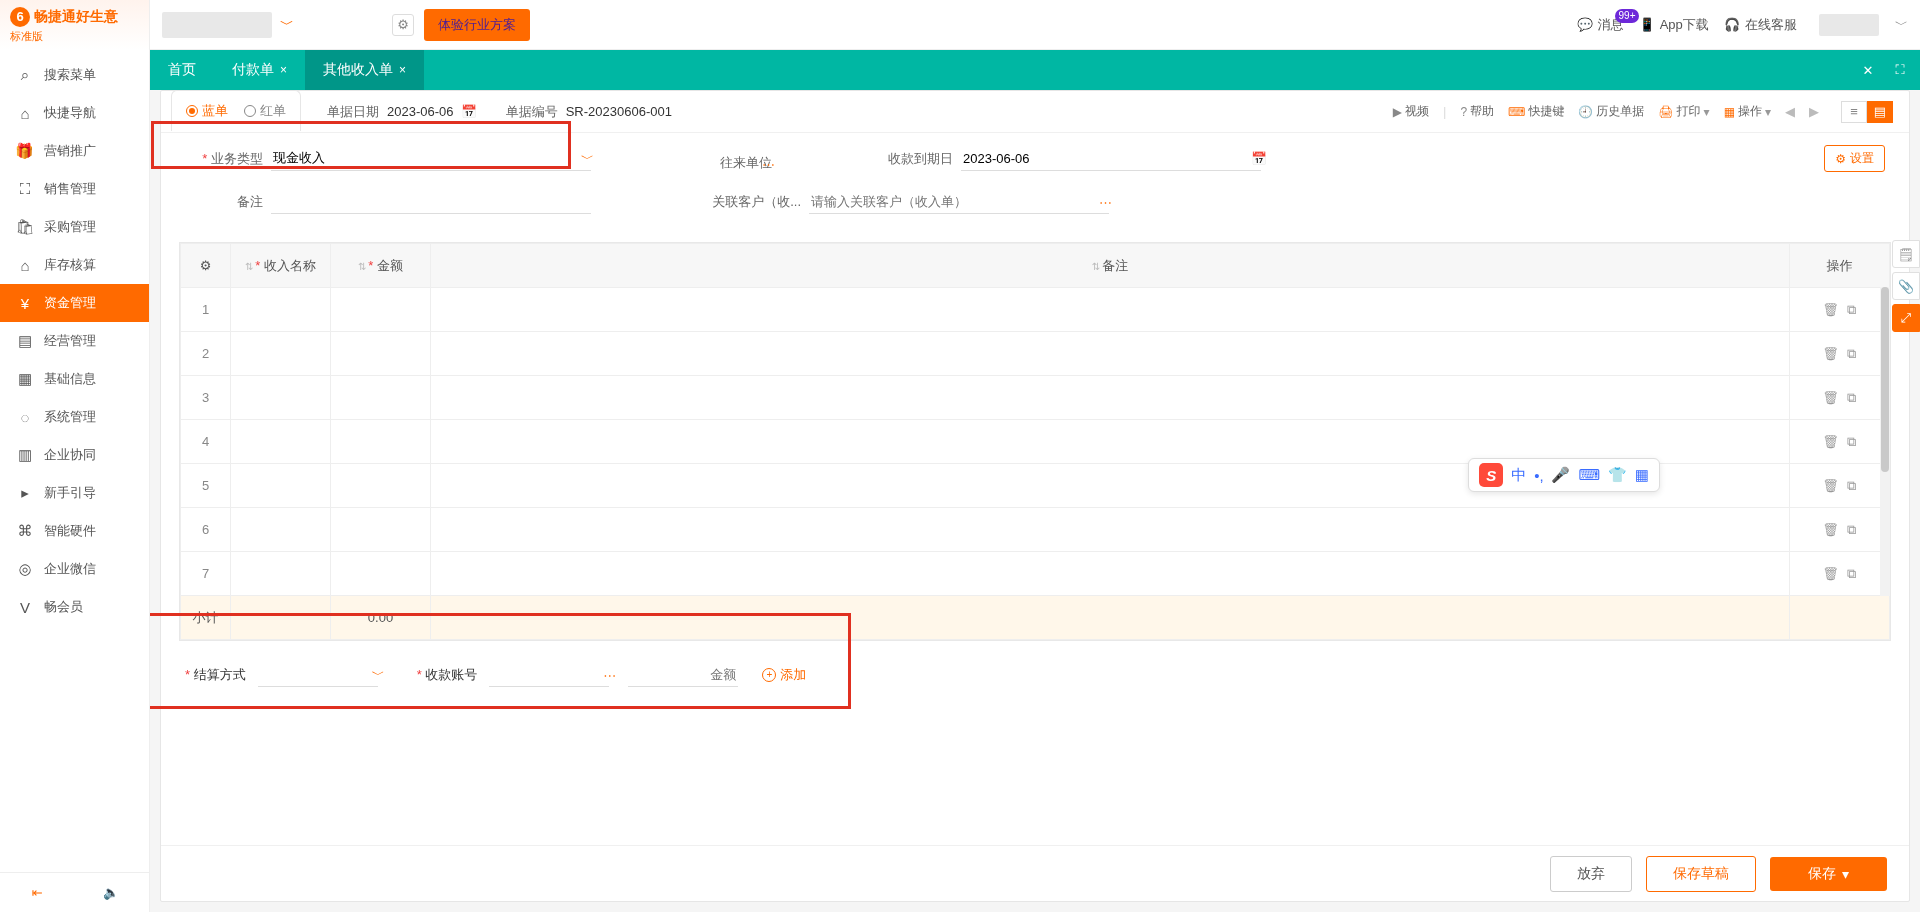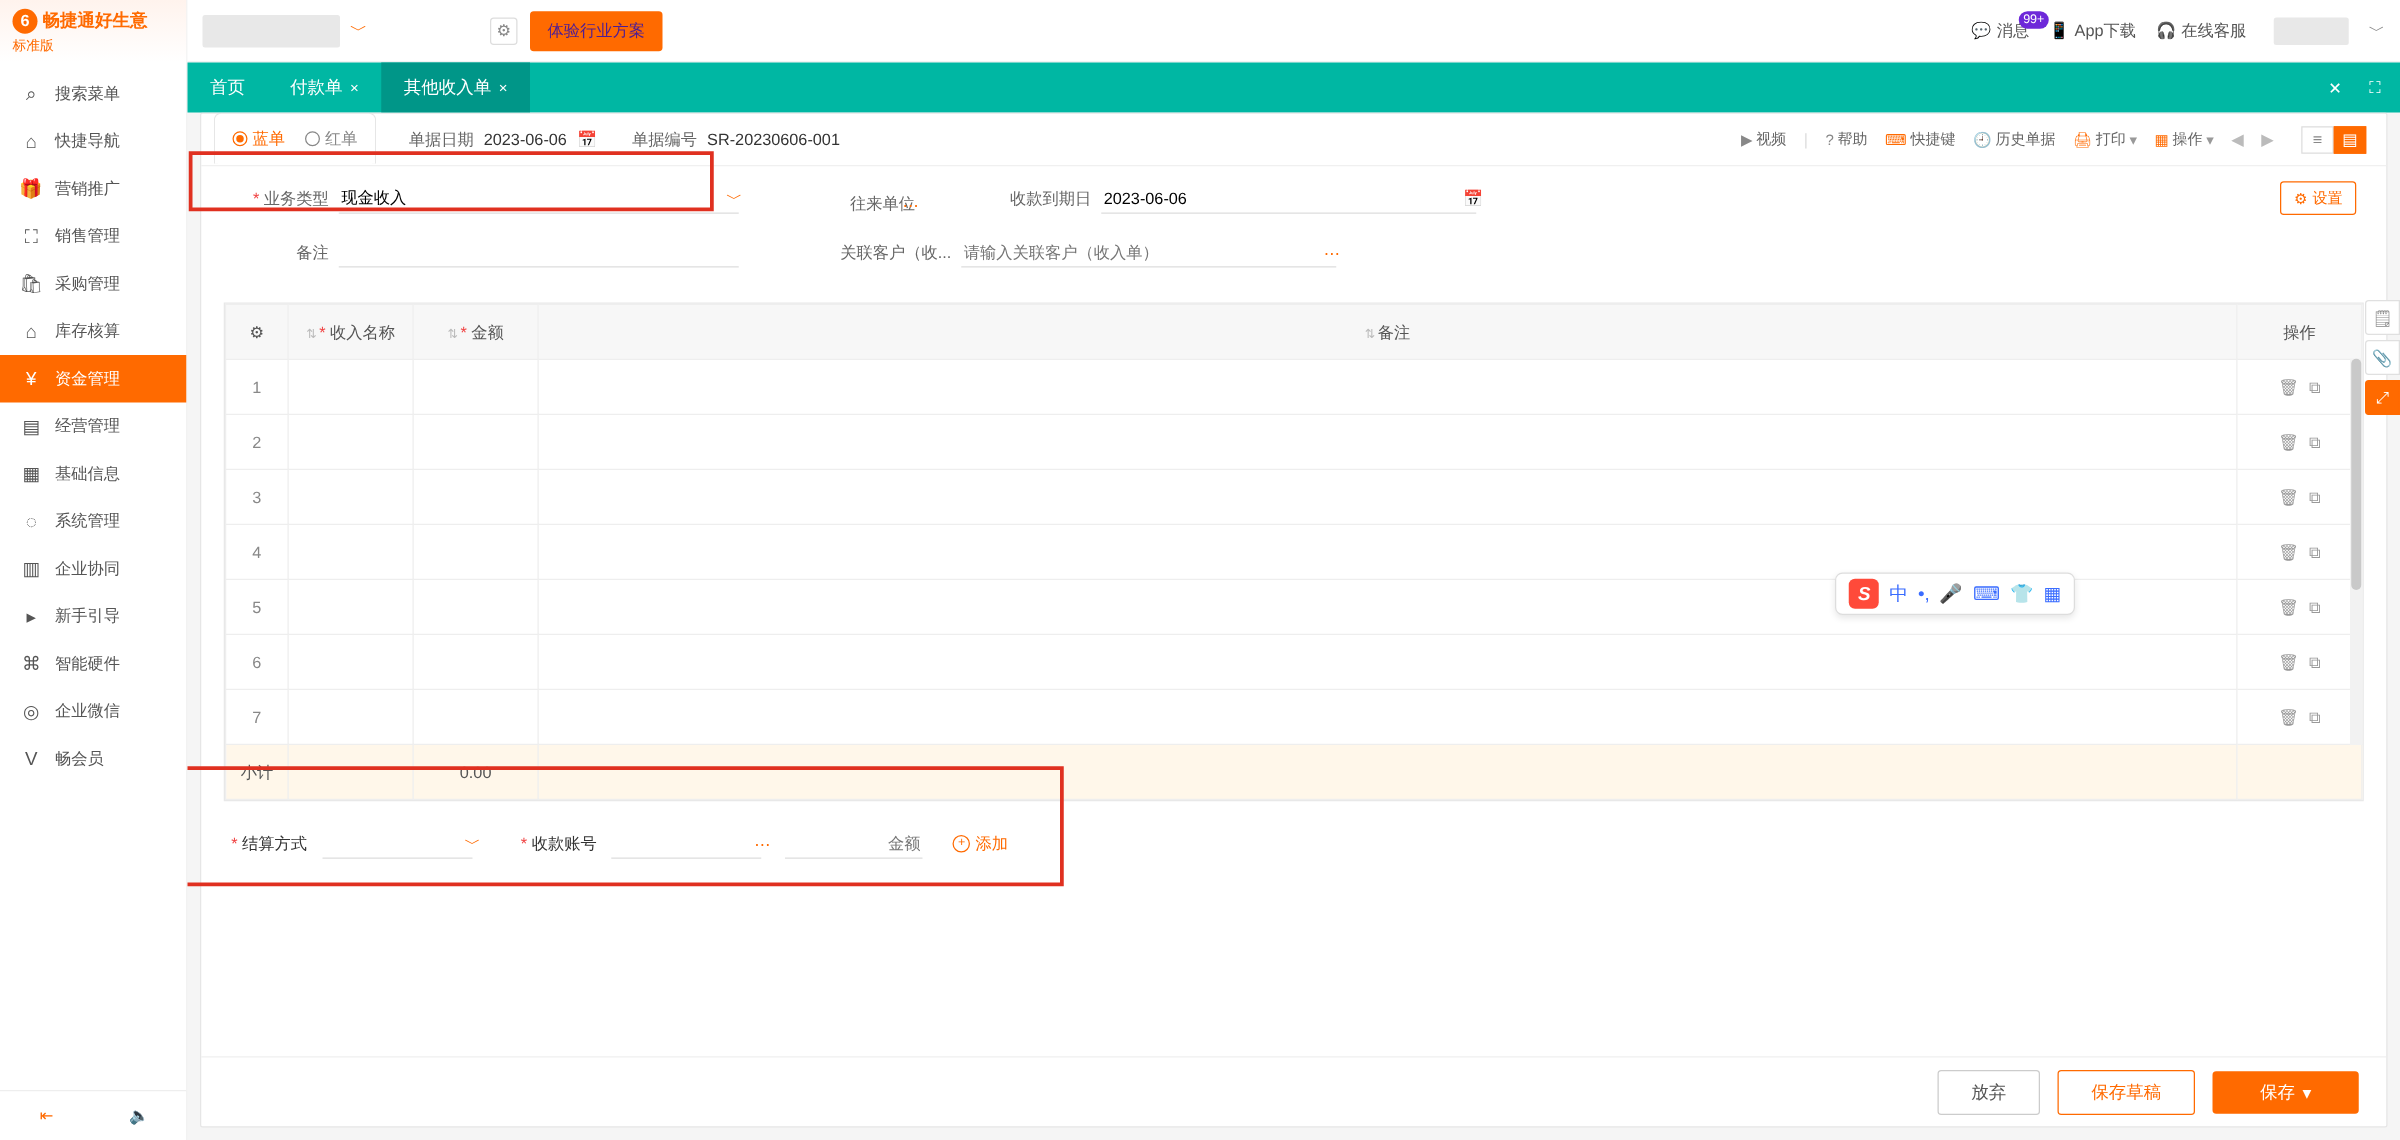--- a/index.html
+++ b/index.html
@@ -60,21 +60,21 @@
 .doc-actions { margin-left: auto; display: flex; align-items: center; gap: 14px; color: #666; }
 .doc-act { display: flex; align-items: center; gap: 3px; cursor: pointer; font-size: 12px; }
 .doc-act .ic { color: #ff6a00; }
 .doc-act.plain .ic { color: #888; }
 .view-toggle { display: flex; gap: 0; margin-left: 8px; }
 .view-toggle .vb { width: 26px; height: 22px; border: 1px solid #ddd; display: flex; align-items: center; justify-content: center; cursor: pointer; color: #888; }
 .view-toggle .vb.active { background: #ff6a00; color: #fff; border-color: #ff6a00; }
 
 
 .fields { padding: 12px 24px 4px; }
-.field-row { display: flex; margin-bottom: 18px; }
+.field-row { display: flex; gap: 40px; margin-bottom: 18px; }
 .field { display: flex; align-items: center; gap: 8px; }
 .field .lbl { width: 78px; text-align: right; color: #666; font-size: 13px; }
 .req::before { content: "* "; color: #f04040; }
 .inp { border: none; border-bottom: 1px solid #ddd; padding: 4px 2px; font-size: 13px; outline: none; background: transparent; }
 .inp.w320 { width: 320px; }
 .inp.w300 { width: 300px; }
 .sel-caret { color: #ff6a00; margin-left: -18px; pointer-events: none; }
 .more-dots { color: #ff6a00; cursor: pointer; margin-left: -18px; }
 .btn-outline { border: 1px solid #ff6a00; color: #ff6a00; background: #fff; padding: 4px 10px; border-radius: 3px; cursor: pointer; font-size: 12px; display: inline-flex; align-items: center; gap: 4px; }
 .hl-red { position: absolute; border: 3px solid #e03020; pointer-events: none; }

